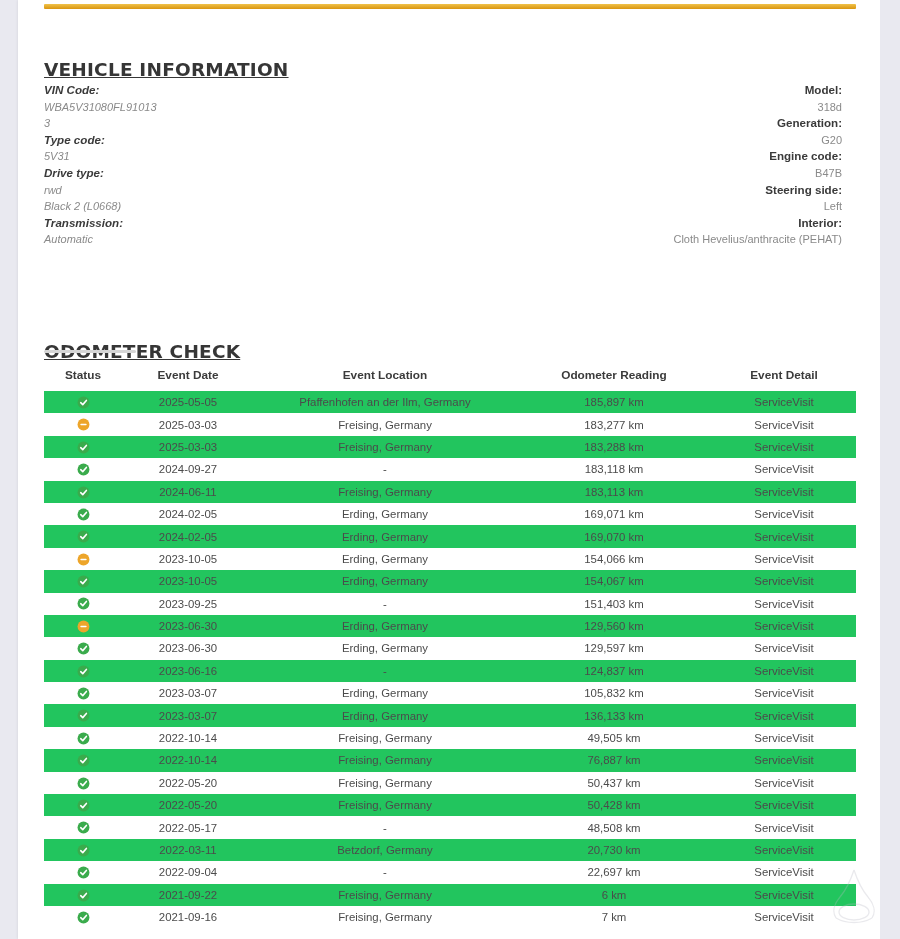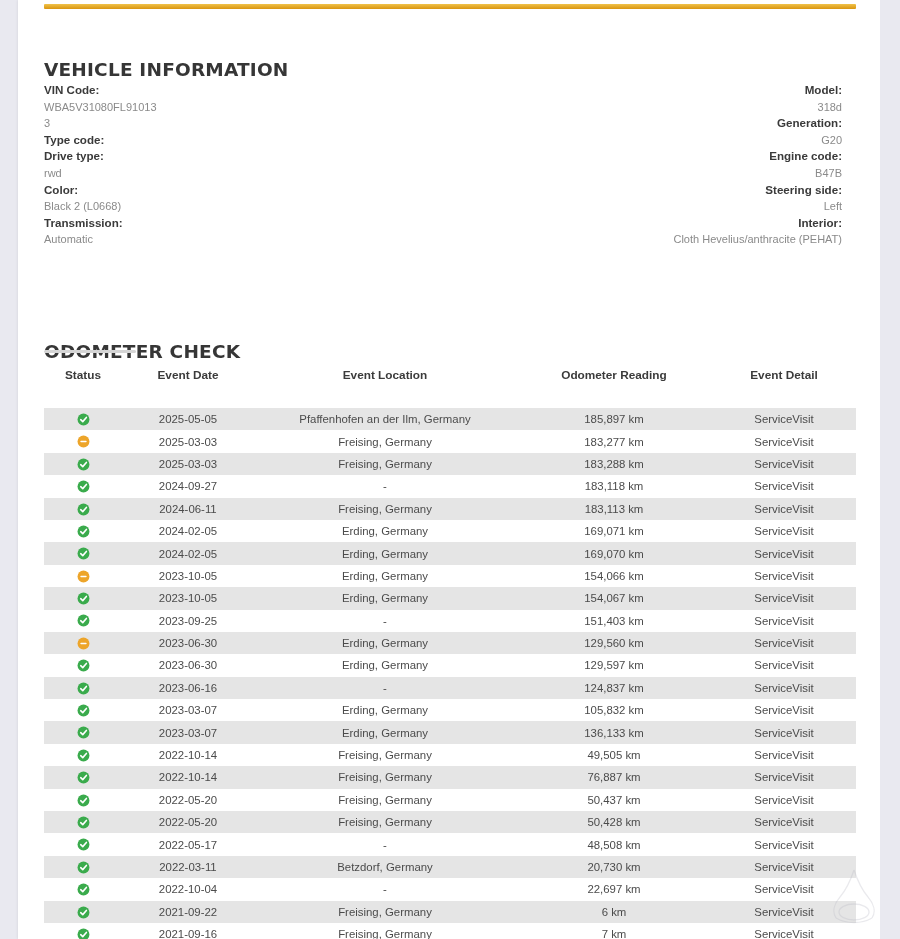--- a/index.html
+++ b/index.html
@@ -42,36 +42,37 @@
     background: linear-gradient(to bottom, #f0c24a, #d9950f);
     border-radius: 1px;
   }
   .section-title {
     position: absolute;
     font-family: "DejaVu Sans", sans-serif;
     font-weight: bold;
     font-size: 18.5px;
     letter-spacing: 0.2px;
     color: #363636;
+    text-decoration: underline;
   }
   #vehicle-info-title { left: 26px; top: 44px; }
   #odometer-title { left: 26px; top: 326px; }
 
   .info-grid {
     position: absolute;
     left: 26px;
     top: 82px;
     width: 810px;
   }
   .info-col {
     position: absolute;
     top: 0;
     width: 395px;
   }
-  .info-col.left { left: 0; }
+  .info-col.left { left: 0; font-style: italic; }
   .info-col.right { left: 403px; text-align: right; }
   .info-label {
     font-size: 11.6px;
     font-weight: bold;
     color: #3a3a3a;
     line-height: 16.6px;
     white-space: nowrap;
   }
   .info-value {
     font-size: 11px;
@@ -95,35 +96,35 @@
     left: 26px;
     top: 364px;
     width: 812px;
     border-collapse: collapse;
     table-layout: fixed;
   }
   table.odo-table th {
     font-size: 11.8px;
     font-weight: bold;
     color: #3b3b3b;
-    padding: 4px 0 26px 0;
+    padding: 4px 0 9px 0;
     text-align: center;
     background: #ffffff;
   }
   table.odo-table td {
     font-size: 11.4px;
     color: #4b4b4b;
     text-align: center;
     height: 22.4px;
     padding: 0;
     vertical-align: middle;
     white-space: nowrap;
   }
   table.odo-table tbody tr.striped td {
-    background: #e5e5e5;
+    background: #22c55e;
   }
   col.c-status { width: 78px; }
   col.c-date   { width: 132px; }
   col.c-loc    { width: 262px; }
   col.c-odo    { width: 196px; }
   col.c-detail { width: 144px; }
 
   .status-badge {
     display: inline-block;
     width: 13px;
@@ -154,23 +155,23 @@
     <div class="accent-bar"></div>
 
     <h2 class="section-title" id="vehicle-info-title">VEHICLE INFORMATION</h2>
 
     <div class="info-grid">
       <div class="info-col left" id="info-col-left">
           <div class="info-label">VIN Code:</div>
           <div class="info-value">WBA5V31080FL91013</div>
           <div class="info-value">3</div>
           <div class="info-label">Type code:</div>
+          <div class="info-value">5V31</div>
           <div class="info-label">Drive type:</div>
           <div class="info-value">rwd</div>
-          <div class="info-label">Color:</div>
           <div class="info-value">Black 2 (L0668)</div>
           <div class="info-label">Transmission:</div>
           <div class="info-value">Automatic</div>
         </div>
       <div class="info-col right" id="info-col-right">
           <div class="info-label">Model:</div>
           <div class="info-value">318d</div>
           <div class="info-label">Generation:</div>
           <div class="info-value">G20</div>
           <div class="info-label">Engine code:</div>
@@ -412,21 +413,21 @@
             <td>2022-03-11</td>
             <td>Betzdorf, Germany</td>
             <td>20,730 km</td>
             <td>ServiceVisit</td>
           </tr>
           <tr>
             <td><span class="status-badge"><svg viewBox="0 0 14 14" width="13" height="13">
                   <circle cx="7" cy="7" r="6.4" fill="#3aab4c"></circle>
                   <path d="M4 7.2 L6.2 9.3 L10.1 4.8" stroke="#ffffff" stroke-width="1.7" fill="none" stroke-linecap="round" stroke-linejoin="round"></path>
                 </svg></span></td>
-            <td>2022-10-04</td>
+            <td>2022-09-04</td>
             <td>-</td>
             <td>22,697 km</td>
             <td>ServiceVisit</td>
           </tr>
           <tr class="striped">
             <td><span class="status-badge"><svg viewBox="0 0 14 14" width="13" height="13">
                   <circle cx="7" cy="7" r="6.4" fill="#3aab4c"></circle>
                   <path d="M4 7.2 L6.2 9.3 L10.1 4.8" stroke="#ffffff" stroke-width="1.7" fill="none" stroke-linecap="round" stroke-linejoin="round"></path>
                 </svg></span></td>
             <td>2021-09-22</td>

